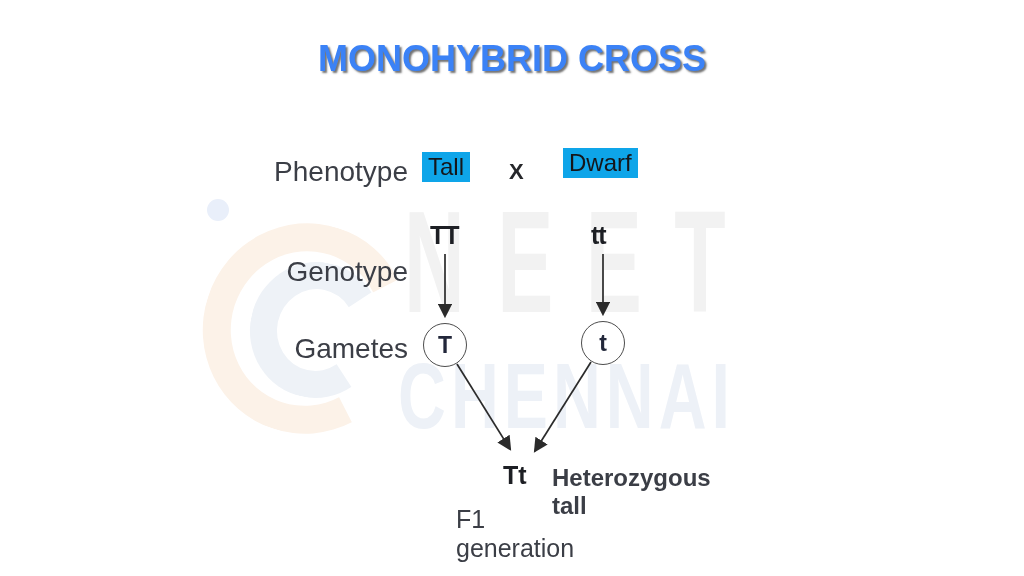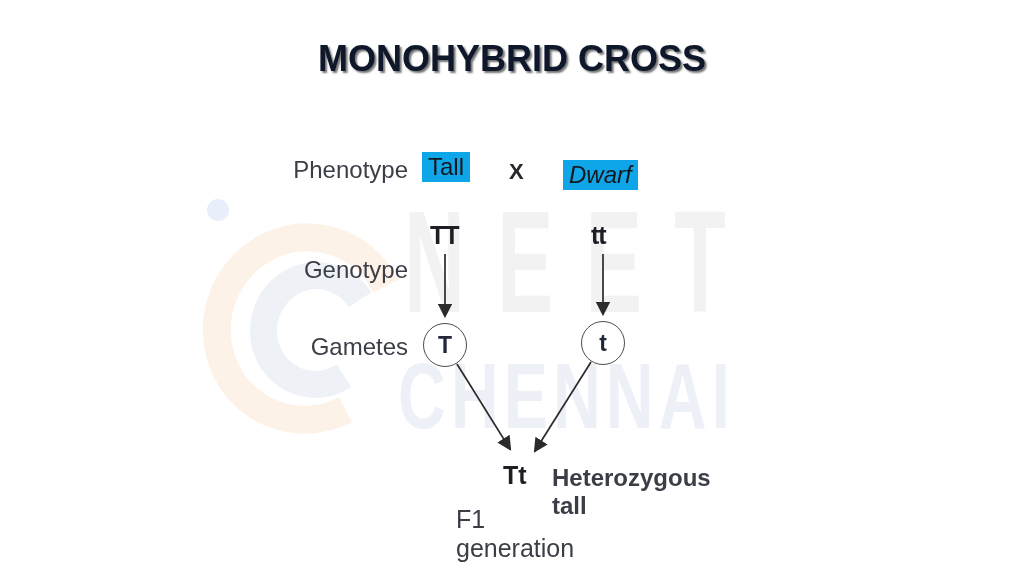--- a/index.html
+++ b/index.html
@@ -23,36 +23,36 @@
     letter-spacing:56px;transform:scaleX(0.58);transform-origin:0 0;line-height:1;white-space:nowrap;
   }
   .wm-chennai{
     left:398px;top:350px;font-size:92px;font-weight:bold;color:#edf1f7;
     letter-spacing:7px;transform:scaleX(0.72);transform-origin:0 0;line-height:1;white-space:nowrap;
   }
   
   .layer{position:absolute;left:0;top:0;z-index:2;}
   .title{
     position:absolute;left:0;top:38px;width:1024px;text-align:center;
-    font-size:36px;font-weight:bold;color:#0f172a;letter-spacing:0px;
+    font-size:36px;font-weight:bold;color:#3b82f6;letter-spacing:0px;
     text-shadow:2px 2px 2px rgba(90,90,90,0.85);
   }
   .row-label{
     position:absolute;width:150px;text-align:right;
-    font-size:24px;color:#3b3e46;
+    font-size:28px;color:#3b3e46;
   }
   .lbl-phenotype{left:258px;top:156px;}
   .lbl-genotype{left:258px;top:223px;margin-top:33px;}
   .lbl-gametes{left:258px;top:333px;}
   .hl{
     position:absolute;background:#0ea5e9;color:#15161a;
     font-size:24px;padding:1px 6px;line-height:28px;
   }
   .hl-tall{left:422px;top:152px;}
-  .hl-dwarf{left:563px;top:160px;font-style:italic;}
+  .hl-dwarf{left:563px;top:148px;}
   .x-symbol{
     position:absolute;left:509px;top:159px;font-size:22px;font-weight:bold;color:#26272b;
   }
   .allele{
     position:absolute;font-size:25px;font-weight:bold;color:#1d1f24;letter-spacing:-1px;
   }
   .allele-tt1{left:430px;top:221px;}
   .allele-tt2{left:591px;top:221px;}
   .gamete{
     position:absolute;width:44px;height:44px;border:1.5px solid #4d4d4d;border-radius:50%;

